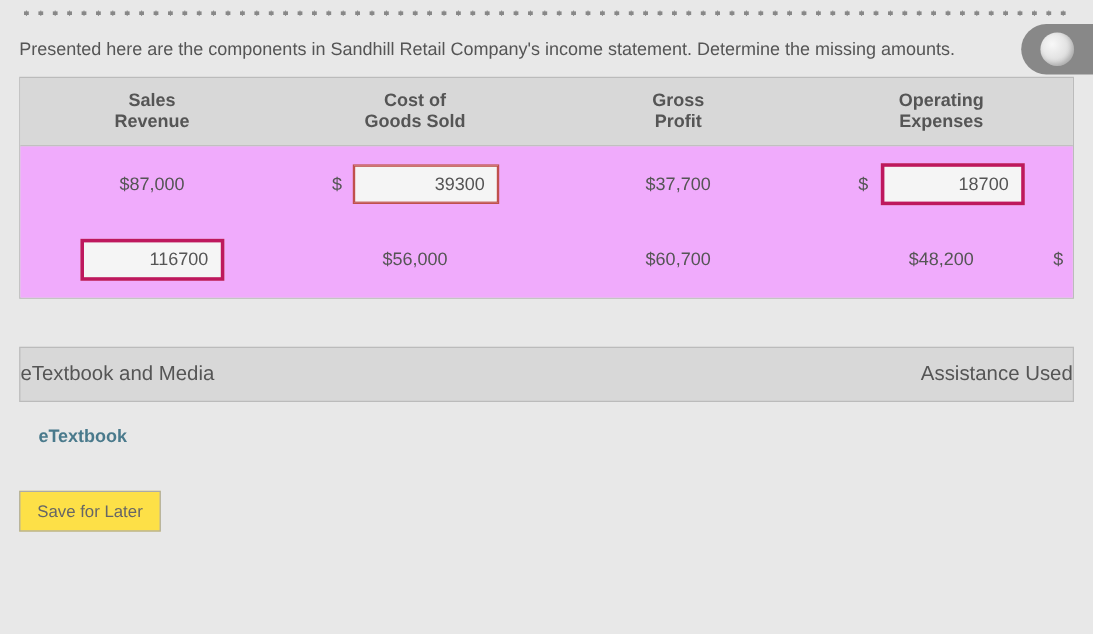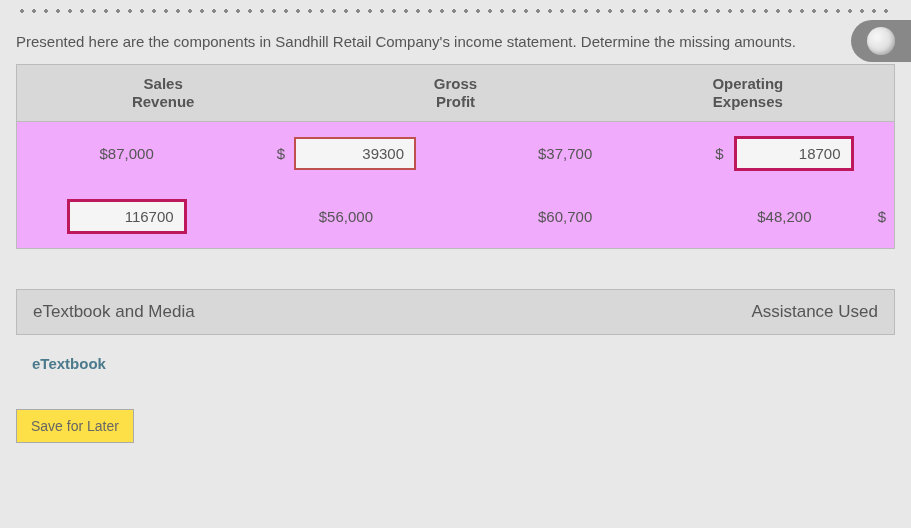--- a/index.html
+++ b/index.html
@@ -94,21 +94,21 @@
       font-size: 15px;
       margin-right: 4px;
     }
     .resources-bar {
       margin: 40px 16px 0 16px;
       background: #d8d8d8;
       border: 1px solid #bbb;
       display: flex;
       justify-content: space-between;
       align-items: center;
-      padding: 12px 16px;
+      padding: 12px 0;
     }
     .resources-title {
       color: #555;
       font-size: 17px;
     }
     .assistance {
       color: #555;
       font-size: 17px;
     }
     .etextbook-link {
@@ -144,20 +144,22 @@
 <div class="pill">
   <div class="pill-inner"></div>
 </div>
 
 <div class="question-text">Presented here are the components in Sandhill Retail Company's income statement. Determine the missing amounts.</div>
 
 <div class="table-wrap">
   <div class="header-row">
     <div class="header-cell" style="white-space:pre-line;">Sales
 Revenue</div>
+    <div class="header-cell" style="white-space:pre-line;">Cost of
+Goods Sold</div>
     <div class="header-cell" style="white-space:pre-line;">Gross
 Profit</div>
     <div class="header-cell" style="white-space:pre-line;">Operating
 Expenses</div>
   </div>
 
   <div class="data-row">
     <div class="data-cell">
       <span>$87,000</span>
     </div>

